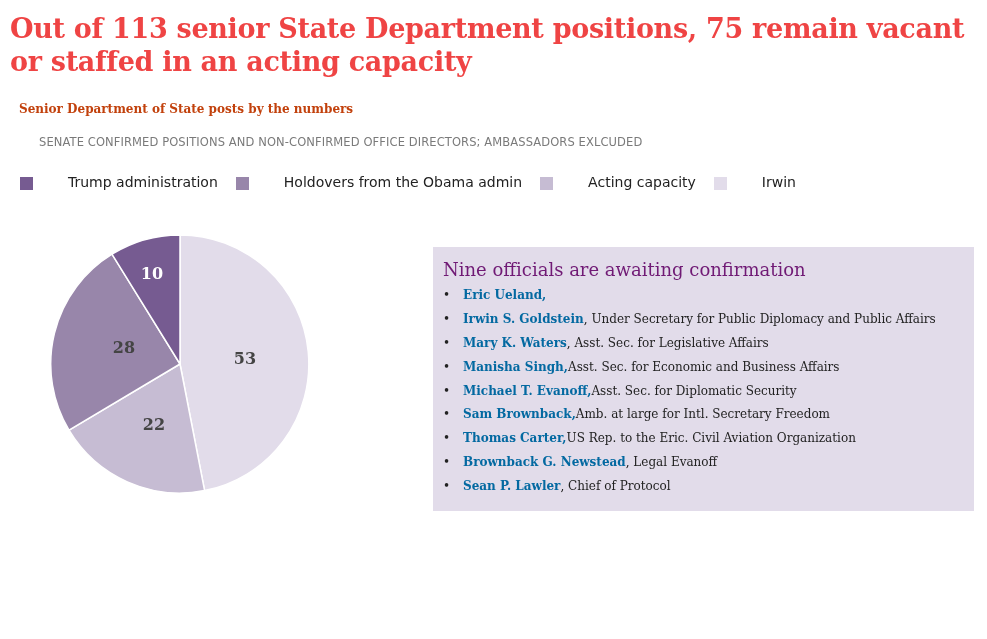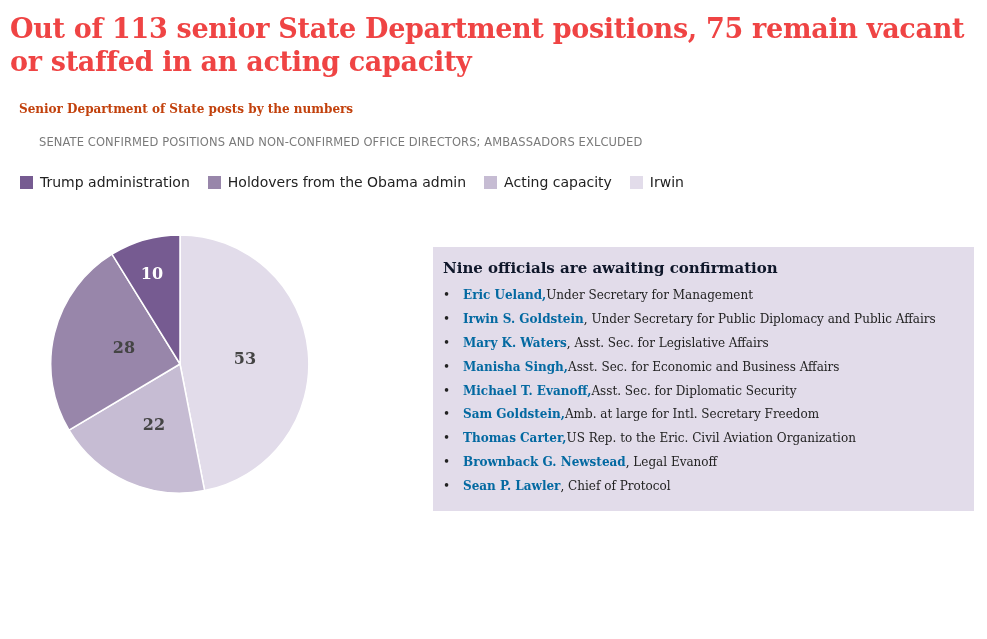--- a/index.html
+++ b/index.html
@@ -5,26 +5,26 @@
   html, body { margin:0; padding:0; background:#ffffff; }
   body { width:987px; height:639px; position:relative; overflow:hidden; }
   .title { position:absolute; left:10px; top:12px; width:970px;
     font-family:"DejaVu Serif", serif; font-weight:bold; font-size:27px; line-height:33px; color:#ef4444; letter-spacing:-0.3px; }
   .subtitle { position:absolute; left:19px; top:102px;
     font-family:"DejaVu Serif", serif; font-weight:bold; font-size:12px; color:#c2410c;text-align:center; }
   .note { position:absolute; left:11px; top:135px;
     font-family:"DejaVu Sans", sans-serif; font-size:11.5px; color:#7a7a7a; letter-spacing:0.1px;margin-left:28px; }
   .legend { position:absolute; left:20px; top:174px; display:flex; align-items:center;
     font-family:"DejaVu Sans", sans-serif; font-size:14px; color:#222; }
-  .legend-item { display:flex; align-items:center; margin-right:18px; }
+  .legend-item { display:flex; align-items:flex-end; margin-right:18px;gap:28px; }
   .swatch { width:13px; height:13px; margin-right:7px; display:inline-block; }
   .pie { position:absolute; left:40px; top:225px; }
   .box { position:absolute; left:433px; top:247px; width:541px; height:264px; background:#e2dcea; }
   .box-title { position:absolute; left:10px; top:12px;
-    font-family:"DejaVu Serif", serif; font-weight:bold; font-size:15px; color:#0f172a; }
+    font-family:"DejaVu Serif", serif; font-weight:normal; font-size:18px; color:#701a75; }
   .box ul { position:absolute; left:10px; top:36px; margin:0; padding:0; list-style:none; }
   .box li { font-family:"DejaVu Serif", serif; font-size:12px; color:#222; height:23.9px; display:flex; align-items:center; white-space:nowrap; }
   .bullet { width:20px; font-size:12px; }
   .name { font-weight:bold; color:#0369a1; }
 </style>
 </head>
 <body>
 
 <div class="title">Out of 113 senior State Department positions, 75 remain vacant or staffed in an acting capacity</div>
 <div class="subtitle">Senior Department of State posts by the numbers</div>
@@ -64,21 +64,20 @@
     <text x="205" y="139" fill="#444444">53</text>
   </g>
 </svg>
 
 <div class="box">
   <div class="box-title">Nine officials are awaiting confirmation</div>
   <ul>
     <li>
         <span class="bullet">•</span>
         <span class="name">Eric Ueland,</span>
-        <span> Under Secretary for Management</span>
       </li>
     <li>
         <span class="bullet">•</span>
         <span class="name">Irwin S. Goldstein</span>
         <span>, Under Secretary for Public Diplomacy and Public Affairs</span>
       </li>
     <li>
         <span class="bullet">•</span>
         <span class="name">Mary K. Waters</span>
         <span>, Asst. Sec. for Legislative Affairs</span>
@@ -88,21 +87,21 @@
         <span class="name">Manisha Singh,</span>
         <span> Asst. Sec. for Economic and Business Affairs</span>
       </li>
     <li>
         <span class="bullet">•</span>
         <span class="name">Michael T. Evanoff,</span>
         <span> Asst. Sec. for Diplomatic Security</span>
       </li>
     <li>
         <span class="bullet">•</span>
-        <span class="name">Sam Goldstein,</span>
+        <span class="name">Sam Brownback,</span>
         <span> Amb. at large for Intl. Secretary Freedom</span>
       </li>
     <li>
         <span class="bullet">•</span>
         <span class="name">Thomas Carter,</span>
         <span> US Rep. to the Eric. Civil Aviation Organization</span>
       </li>
     <li>
         <span class="bullet">•</span>
         <span class="name">Brownback G. Newstead</span>

